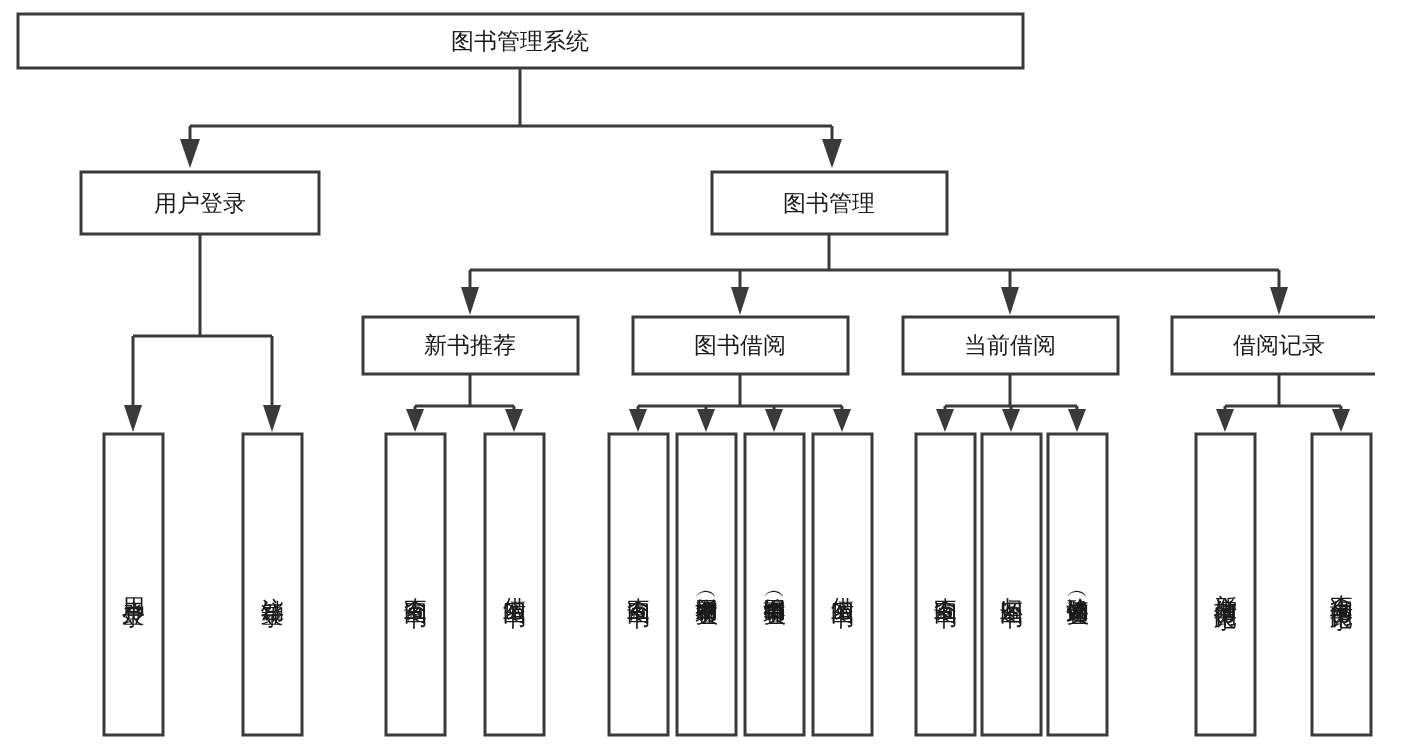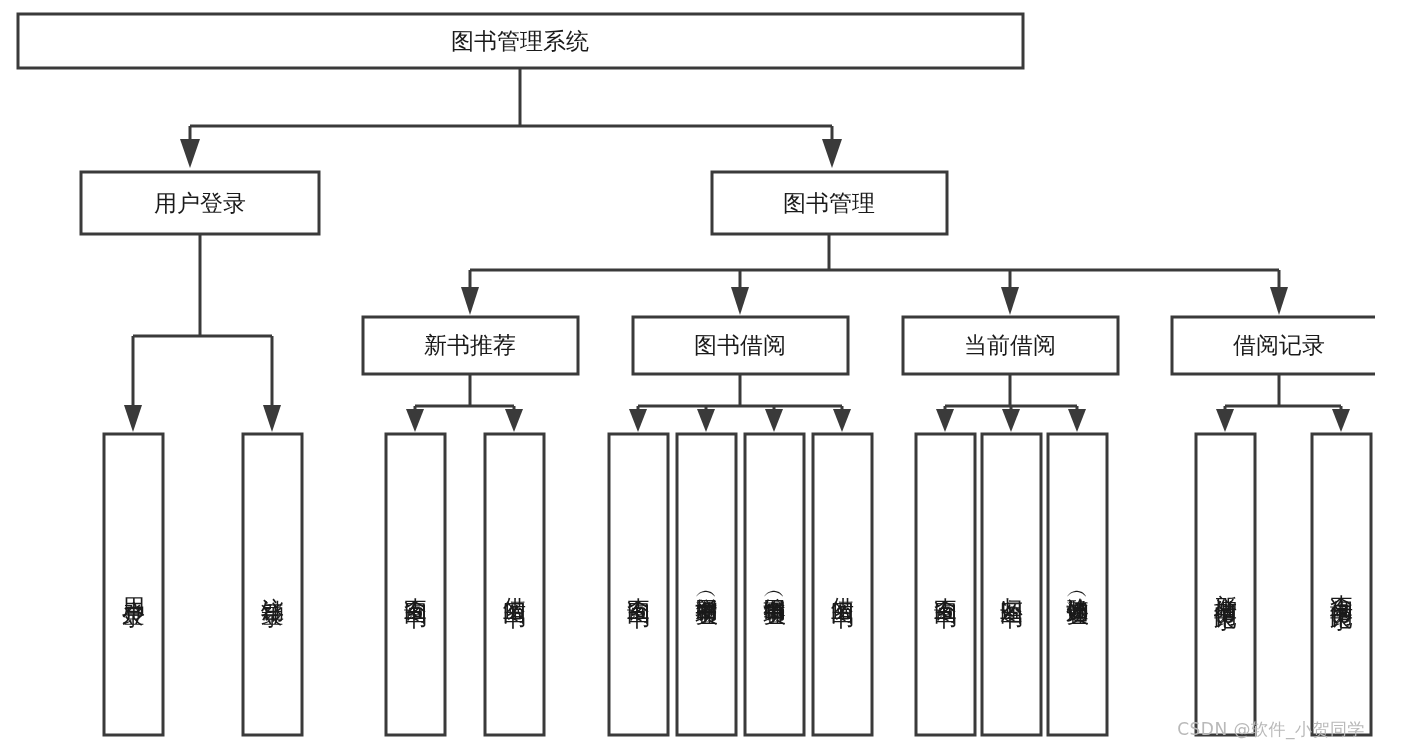--- a/index.html
+++ b/index.html
@@ -223,15 +223,14 @@
   <div class="leaf-label tight" style="left:745px; top:434px; width:59px; height:301px;">编辑图书（管理员）</div>
   <div class="leaf-label" style="left:813px; top:434px; width:59px; height:301px;">借阅图书</div>
 
   <div class="leaf-label" style="left:916px; top:434px; width:59px; height:301px;">查询图书</div>
   <div class="leaf-label" style="left:982px; top:434px; width:59px; height:301px;">归还图书</div>
   <div class="leaf-label tight" style="left:1048px; top:434px; width:59px; height:301px;">确认归还（管理员）</div>
 
   <div class="leaf-label" style="left:1196px; top:434px; width:59px; height:301px;">新增借阅记录</div>
   <div class="leaf-label" style="left:1312px; top:434px; width:59px; height:301px;">查询借阅记录</div>
 
-  <div class="watermark">CSDN @软件_小贺同学</div>
 
 </div>
 
 </body></html>

